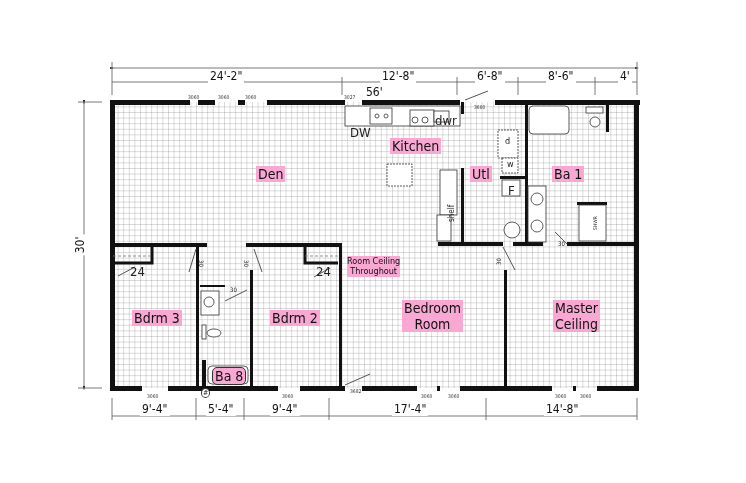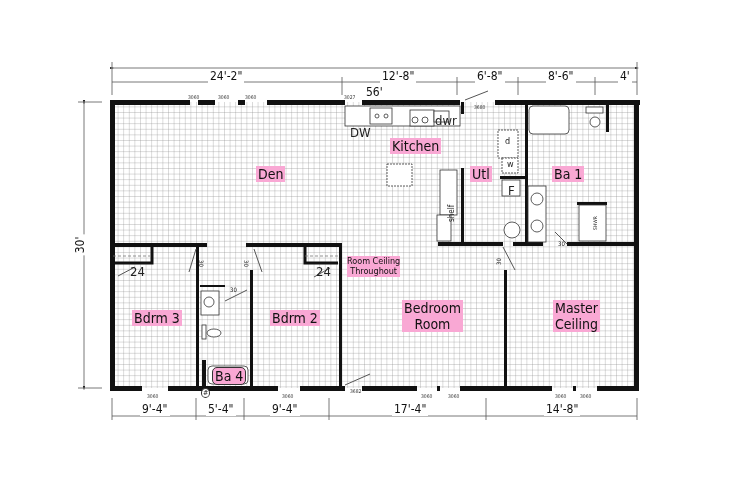--- a/index.html
+++ b/index.html
@@ -169,21 +169,21 @@
 <div class="dim" style="left:270px;top:402px;">9'-4"</div>
 <div class="dim" style="left:392px;top:402px;">17'-4"</div>
 <div class="dim" style="left:544px;top:402px;">14'-8"</div>
 
 <div class="lbl room" style="left:216px;top:166px;margin-left:40px;">Den</div>
 <div class="lbl room" style="left:390px;top:138px;">Kitchen</div>
 <div class="lbl room" style="left:470px;top:166px;">Utl</div>
 <div class="lbl room" style="left:552px;top:166px;">Ba 1</div>
 <div class="lbl room" style="left:132px;top:310px;">Bdrm 3</div>
 <div class="lbl room" style="left:270px;top:310px;">Bdrm 2</div>
-<div class="lbl room" style="left:212px;top:367px;border:1px solid #333;border-radius:5px;">Ba 4</div>
+<div class="lbl room" style="left:212px;top:367px;border:1px solid #333;border-radius:5px;">Ba 8</div>
 <div class="lbl room" style="left:402px;top:300px;">
   <div>Bedroom</div>
   <div>Room</div>
 </div>
 <div class="lbl room" style="left:553px;top:300px;">
   <div>Master</div>
   <div>Ceiling</div>
 </div>
 
 <div class="lbl" style="left:347px;top:256px;font-size:9px;">

